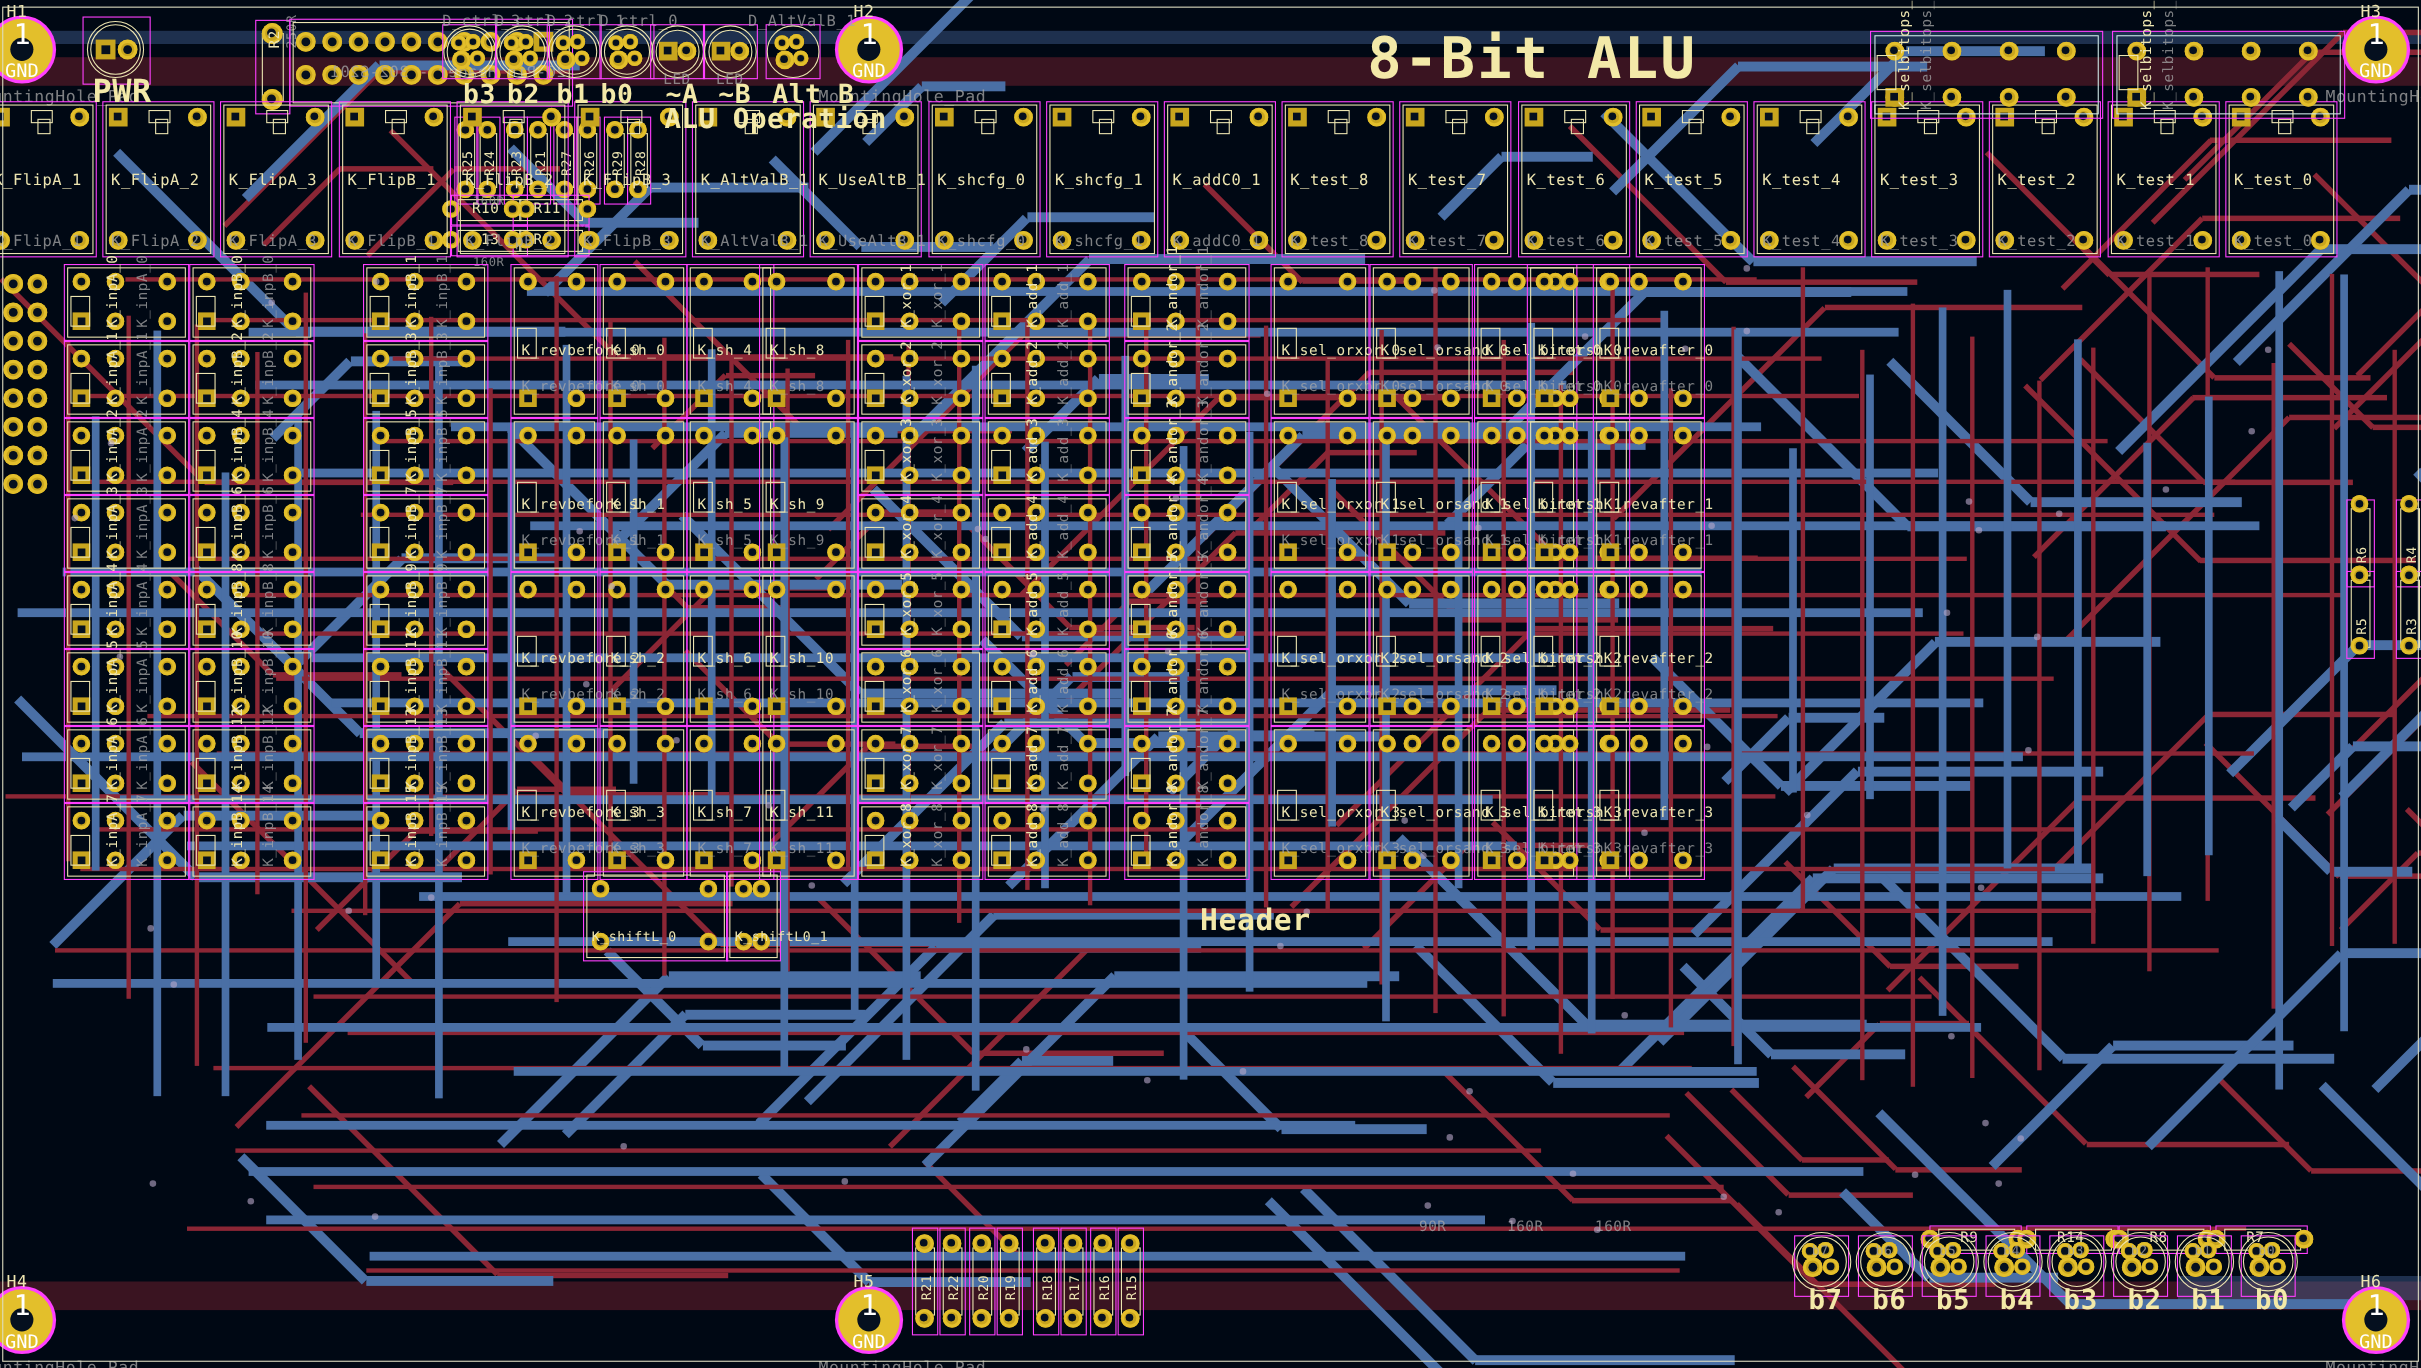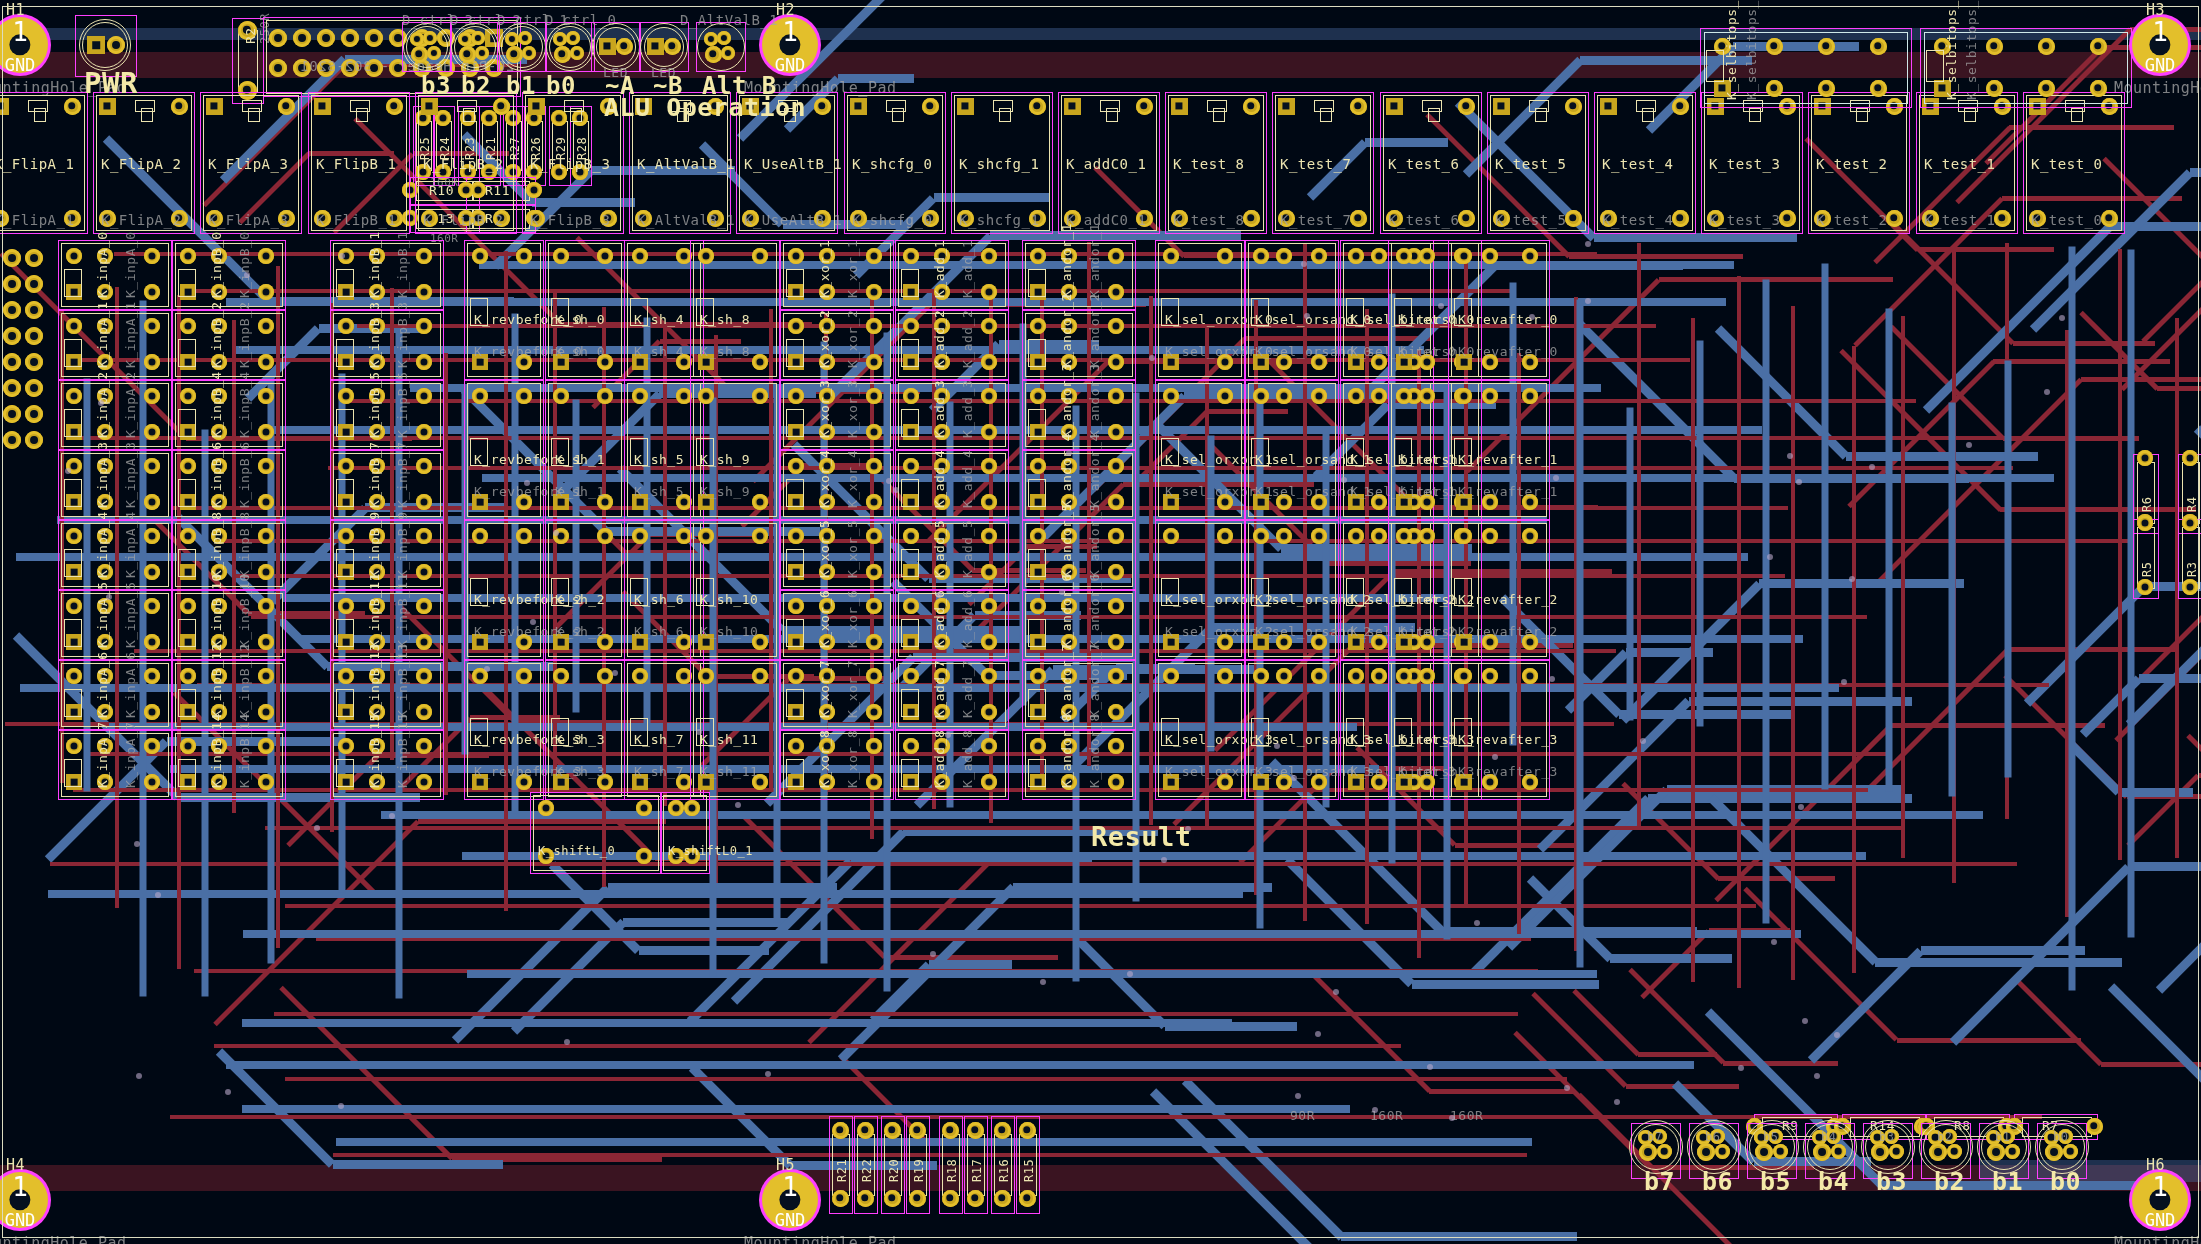--- a/index.html
+++ b/index.html
@@ -3475,23 +3475,24 @@
       <div style="position:absolute;left:944.6443020480891px;top:731.8503805025715px;width:6px;height:6px;border-radius:50%;background:#b9a8c9;opacity:.6;"></div>
       <div style="position:absolute;left:224.67670296536605px;top:1088.7196152791007px;width:6px;height:6px;border-radius:50%;background:#b9a8c9;opacity:.6;"></div>
       <div style="position:absolute;left:1771.0695495135476px;top:939.4490416717944px;width:6px;height:6px;border-radius:50%;background:#b9a8c9;opacity:.6;"></div>
       <div style="position:absolute;left:134.42754615770073px;top:841.1487609246507px;width:6px;height:6px;border-radius:50%;background:#b9a8c9;opacity:.6;"></div>
       <div style="position:absolute;left:893.380505113574px;top:486.89922795952265px;width:6px;height:6px;border-radius:50%;background:#b9a8c9;opacity:.6;"></div>
       <div style="position:absolute;left:1585.0173737225205px;top:297.55003446599005px;width:6px;height:6px;border-radius:50%;background:#b9a8c9;opacity:.6;"></div>
     </div>
 
   <div class="edge" style="left:2px;top:6px;width:2195px;height:1230px;border-color:#dcdcc0;"></div>
 
+  <div class="t big" style="left:1243px;top:24px;font-size:52px;letter-spacing:2px;">8-Bit ALU</div>
   <div class="t big" style="left:604px;top:93px;font-size:25px;">ALU Operation</div>
   <div class="t big" style="left:84px;top:66px;font-size:29px;">PWR</div>
-  <div class="t big" style="left:1091px;top:821px;font-size:27px;">Result</div>
+  <div class="t big" style="left:1091px;top:821px;font-size:27px;">Header</div>
 
   <div class="t big" style="left:421px;top:72px;font-size:24px;">b3</div>
   <div class="t big" style="left:461px;top:72px;font-size:24px;">b2</div>
   <div class="t big" style="left:506px;top:72px;font-size:24px;">b1</div>
   <div class="t big" style="left:546px;top:72px;font-size:24px;">b0</div>
   <div class="t big" style="left:605px;top:72px;font-size:24px;">~A</div>
   <div class="t big" style="left:653px;top:72px;font-size:24px;">~B</div>
   <div class="t big" style="left:702px;top:72px;font-size:24px;">Alt B</div>
 
 </div>

